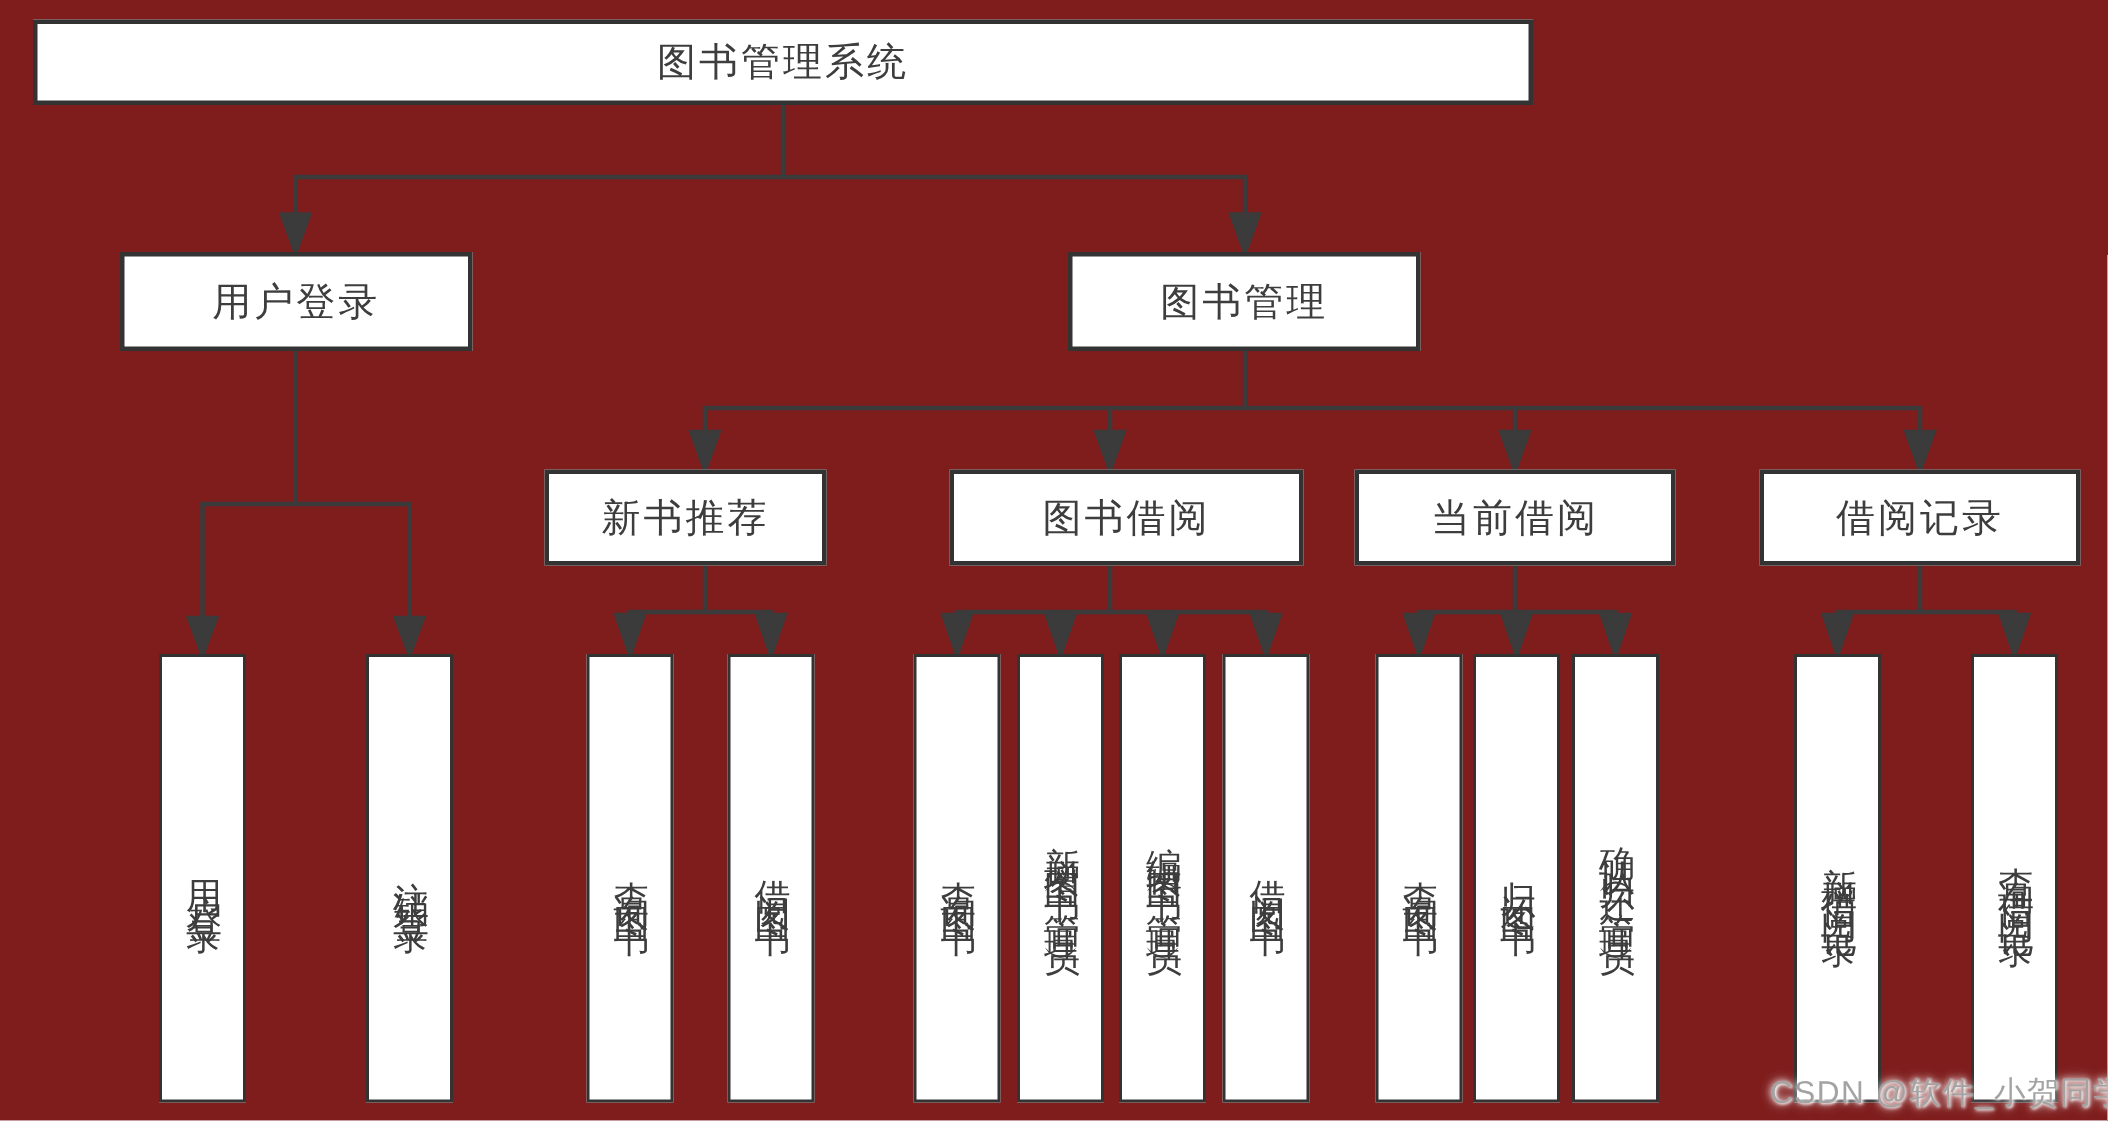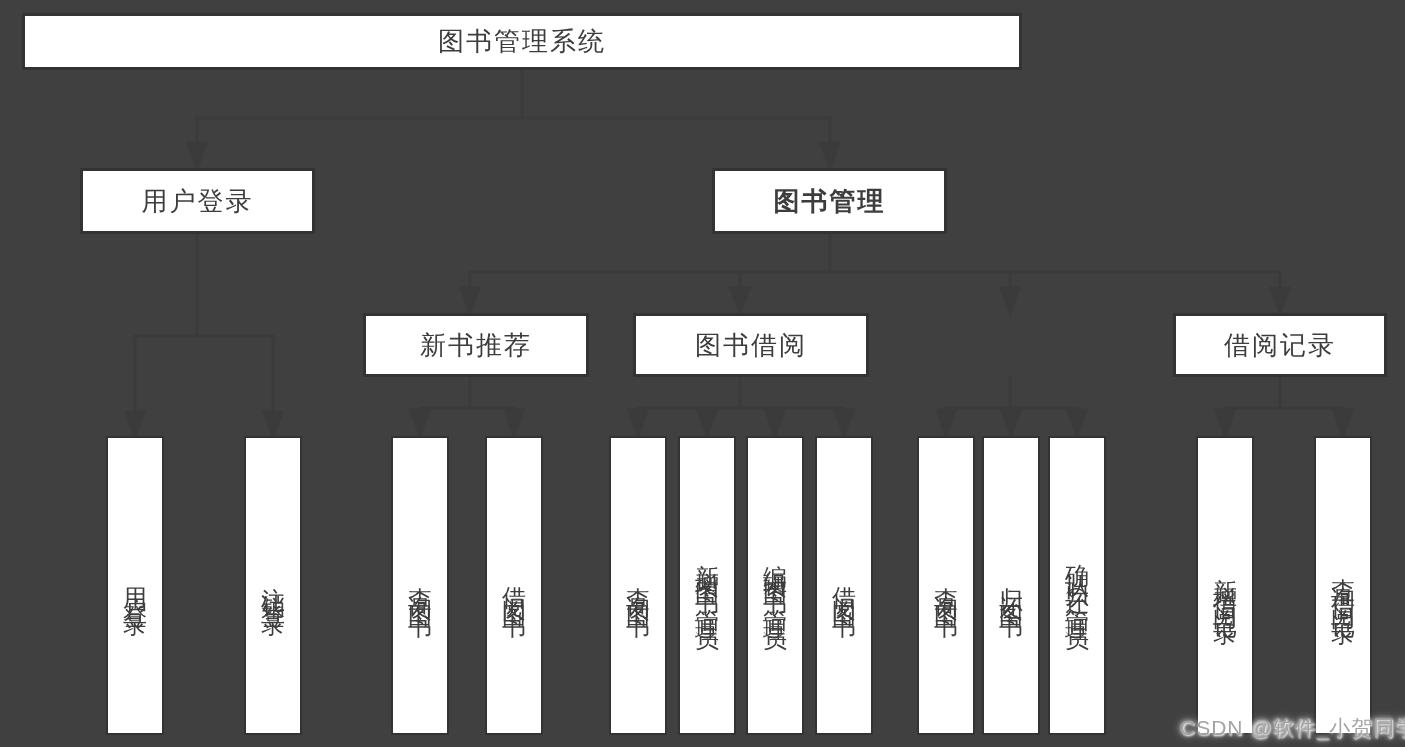--- a/index.html
+++ b/index.html
@@ -1,20 +1,20 @@
 <!DOCTYPE html>
 <html><head>
 <meta charset="utf-8">
 <style>
   html, body { margin: 0; padding: 0; background: #ffffff; }
   #stage {
     position: relative;
     width: 1405px;
     height: 747px;
-    background: #404040;
+    background: #7f1d1d;
     font-family: "Liberation Sans", "DejaVu Sans", sans-serif;
     overflow: hidden;
   }
   #connectors {
     position: absolute;
     left: 0; top: 0;
     width: 1405px; height: 747px;
   }
   .box {
     position: absolute;
@@ -121,29 +121,32 @@
     </g>
   </svg>
 
   <div class="box root" style="left:22px; top:13px; width:1000px; height:57px;">
     <span>图书管理系统</span>
   </div>
 
   <div class="box lvl" style="left:80px; top:168px; width:235px; height:66px;">
     <span>用户登录</span>
   </div>
-  <div class="box lvl" style="left:712px; top:168px; width:235px; height:66px;font-weight:bold;">
+  <div class="box lvl" style="left:712px; top:168px; width:235px; height:66px;">
     <span>图书管理</span>
   </div>
 
-  <div class="box lvl" style="left:363px; top:313px; width:226px; height:64px;">
+  <div class="box lvl" style="left:363px; top:313px; width:188px; height:64px;">
     <span>新书推荐</span>
   </div>
   <div class="box lvl" style="left:633px; top:313px; width:236px; height:64px;">
     <span>图书借阅</span>
+  </div>
+  <div class="box lvl" style="left:903px; top:313px; width:214px; height:64px;">
+    <span>当前借阅</span>
   </div>
   <div class="box lvl" style="left:1173px; top:313px; width:214px; height:64px;">
     <span>借阅记录</span>
   </div>
 
   <div class="box leaf" style="left:106px; top:436px; width:58px; height:299px;">
     <span class="vtext">用户登录</span>
   </div>
   <div class="box leaf" style="left:244px; top:436px; width:58px; height:299px;">
     <span class="vtext">注销登录</span>

